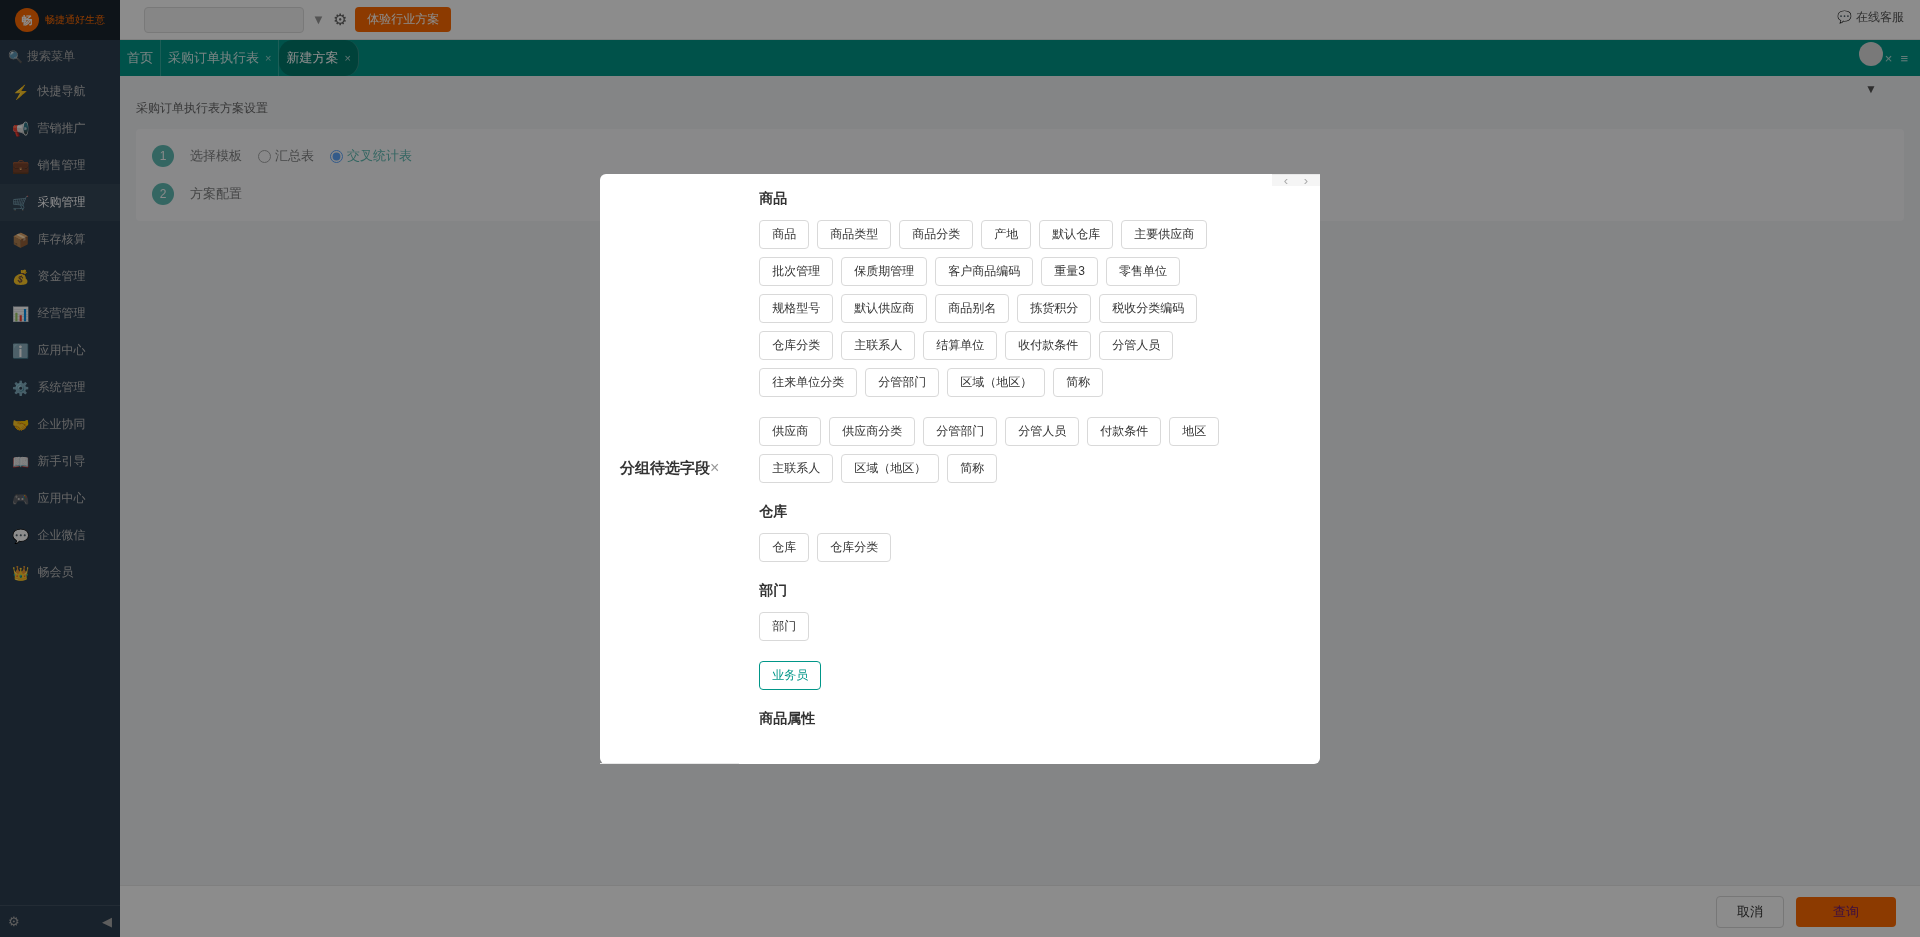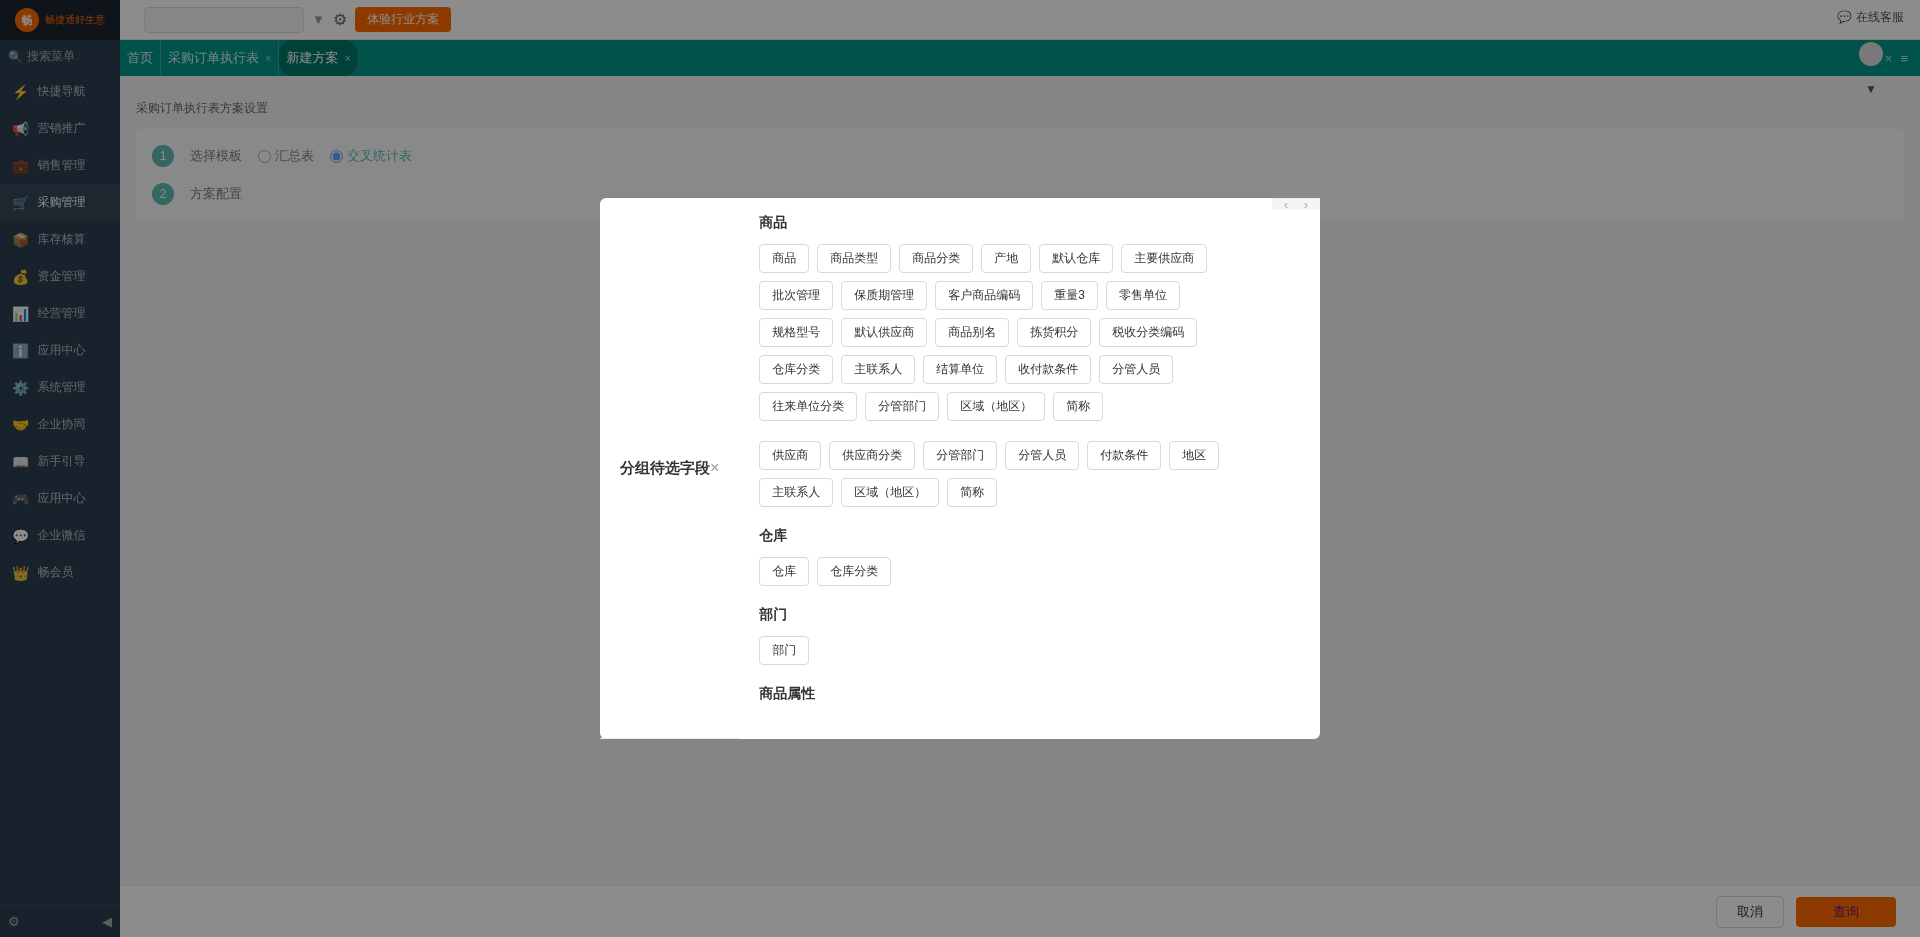--- a/index.html
+++ b/index.html
@@ -421,20 +421,23 @@
       </div>
 
       <div class="field-section">
         <div class="section-title">部门</div>
         <div class="field-tags">
           <div class="field-tag">部门</div>
         </div>
       </div>
 
       <div class="field-section">
+        <div class="field-tags">
+          <div class="field-tag" style="color:#009688;border-color:#009688;">业务员</div>
+        </div>
       </div>
 
       <div class="field-section">
         <div class="section-title">商品属性</div>
 
       </div>
 
     </div>
 
     <div class="modal-hscroll">

